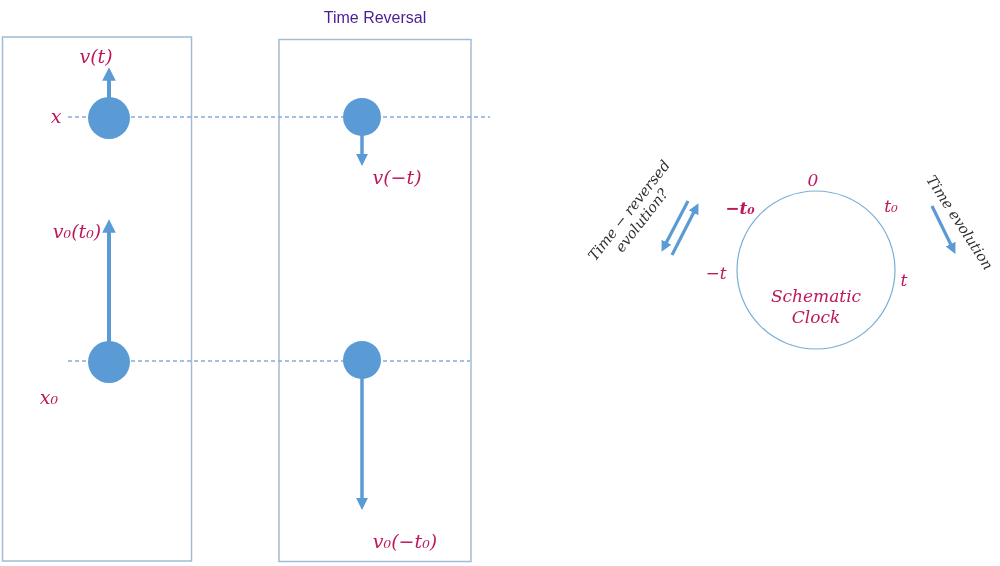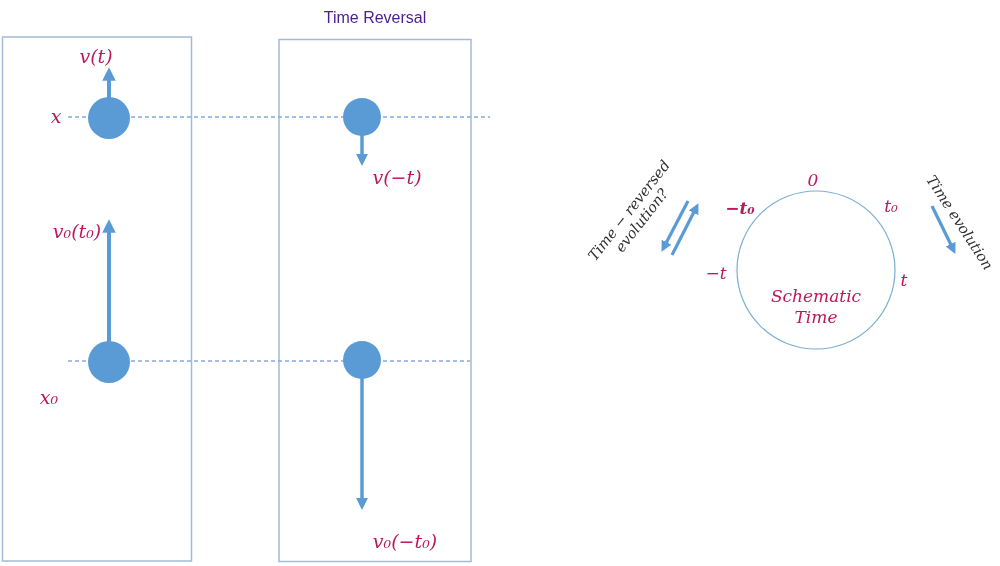--- a/index.html
+++ b/index.html
@@ -78,21 +78,21 @@
   <div class="lbl math" style="left:405px; top:521px;margin-top:20px;">v₀(−t₀)</div>
 
   <div class="lbl tick" style="left:813px; top:180px;">0</div>
   <div class="lbl tick" style="left:740px; top:208px;font-weight:bold;">−t₀</div>
   <div class="lbl tick" style="left:891px; top:206px;">t₀</div>
   <div class="lbl tick" style="left:716px; top:273px;">−t</div>
   <div class="lbl tick" style="left:904px; top:280px;">t</div>
 
   <div class="lbl clock-center" style="left:816px; top:279px;margin-top:28px;">
     <div>Schematic</div>
-    <div>Time</div>
+    <div>Clock</div>
   </div>
 
   <div class="lbl annot rot-right" style="left:959px; top:223px;">Time evolution</div>
 
   <div class="lbl annot rot-left" style="left:636px; top:216px;">
     <div>Time − reversed</div>
     <div>evolution?</div>
   </div>
 
 </div>

